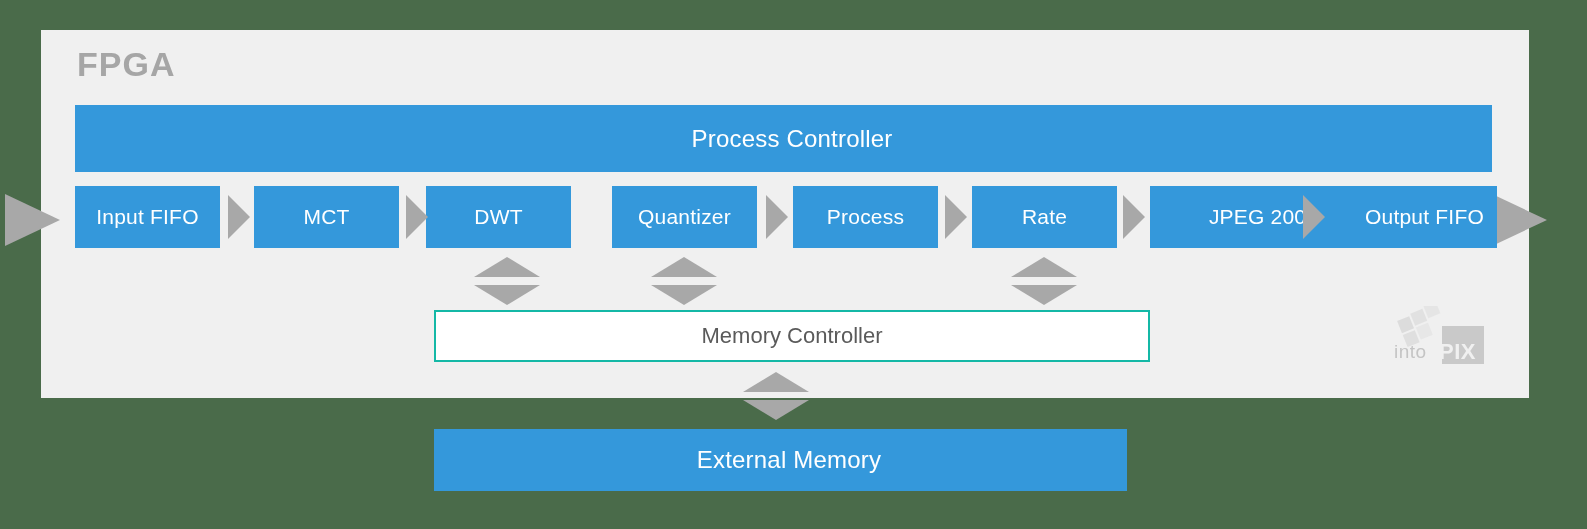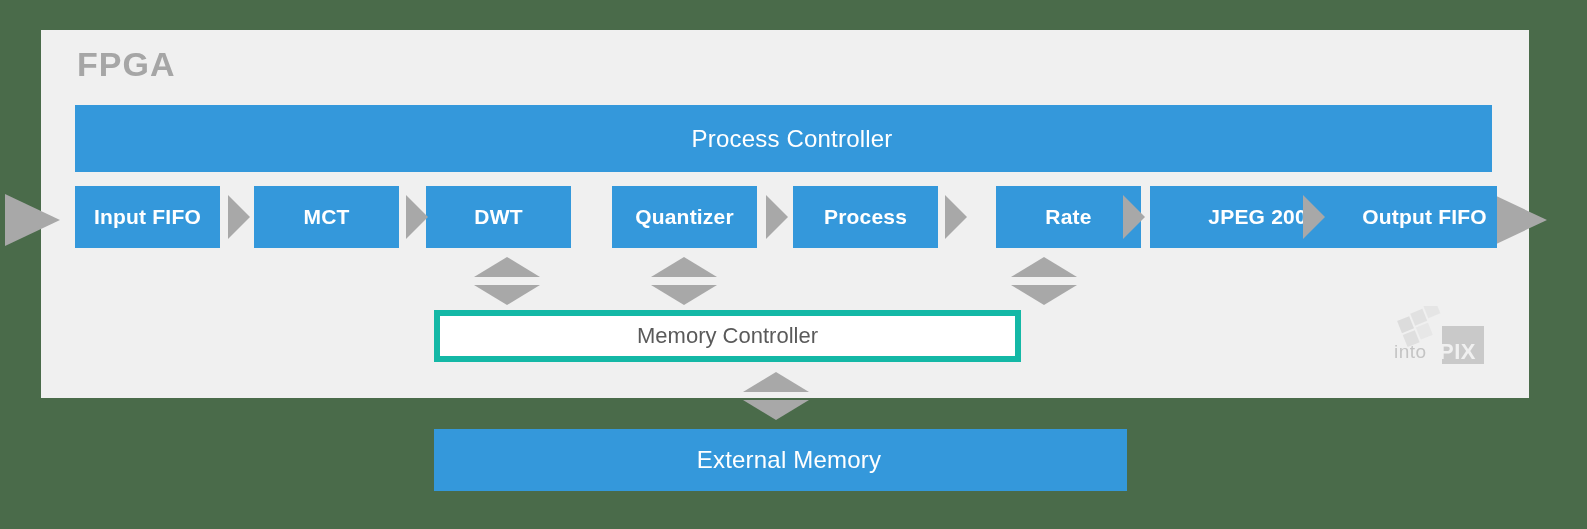--- a/index.html
+++ b/index.html
@@ -31,26 +31,26 @@
     color:#ffffff;
     font-size:21px;
     font-weight:400;
     white-space:nowrap;
     letter-spacing:0.2px;
   }
   .blk.big{font-size:24px;padding-left:17px;}
 
   .proc-ctrl{left:75px;top:105px;width:1400px;height:67px;}
 
-  .pipe{top:186px;height:62px;font-weight:bold;}
+  .pipe{top:186px;height:62px;}
 
   
   .mem-ctrl{
-    position:absolute;left:434px;top:310px;width:587px;height:52px;
-    background:#ffffff;border:6px solid #14b8a6;
+    position:absolute;left:434px;top:310px;width:716px;height:52px;
+    background:#ffffff;border:2px solid #14b8a6;
     display:flex;align-items:center;justify-content:center;
     color:#5a5a5a;font-size:22px;white-space:nowrap;
     box-sizing:border-box;
   }
 
   .ext-mem{left:434px;top:429px;width:676px;height:62px;font-size:24px;}
 
   
   .arrow-right{
     position:absolute;
@@ -113,21 +113,21 @@
   <div class="blk pipe" style="left:75px;width:145px;">Input FIFO</div>
 
   <div class="blk pipe" style="left:254px;width:145px;">MCT</div>
 
   <div class="blk pipe" style="left:426px;width:145px;">DWT</div>
 
   <div class="blk pipe" style="left:612px;width:145px;">Quantizer</div>
 
   <div class="blk pipe" style="left:793px;width:145px;">Process</div>
 
-  <div class="blk pipe" style="left:972px;width:145px;margin-left:24px;">Rate</div>
+  <div class="blk pipe" style="left:972px;width:145px;">Rate</div>
 
   <div class="blk pipe" style="left:1150px;width:145px;padding-left:41px;">JPEG 2000</div>
 
   <div class="blk pipe" style="left:1330px;width:145px;padding-left:22px;">Output FIFO</div>
 
   <div class="arrow-right" style="left:228px;"></div>
   <div class="arrow-right" style="left:406px;"></div>
   <div class="arrow-right" style="left:766px;"></div>
   <div class="arrow-right" style="left:945px;"></div>
   <div class="arrow-right" style="left:1123px;"></div>

